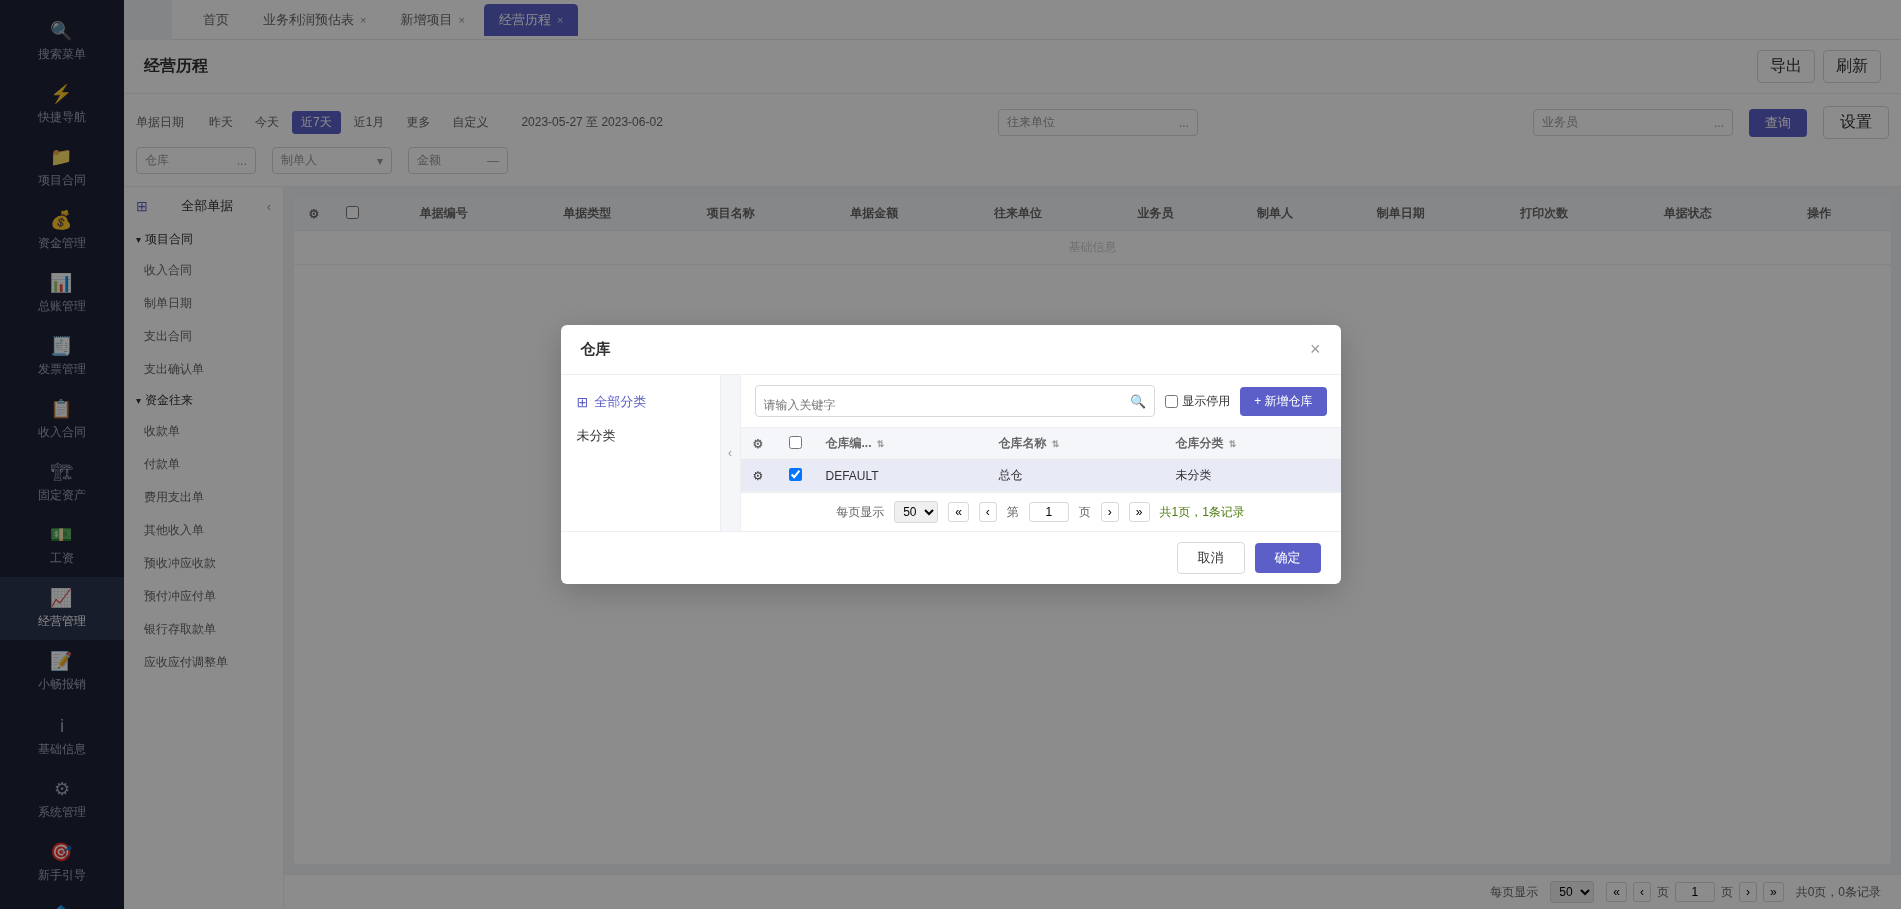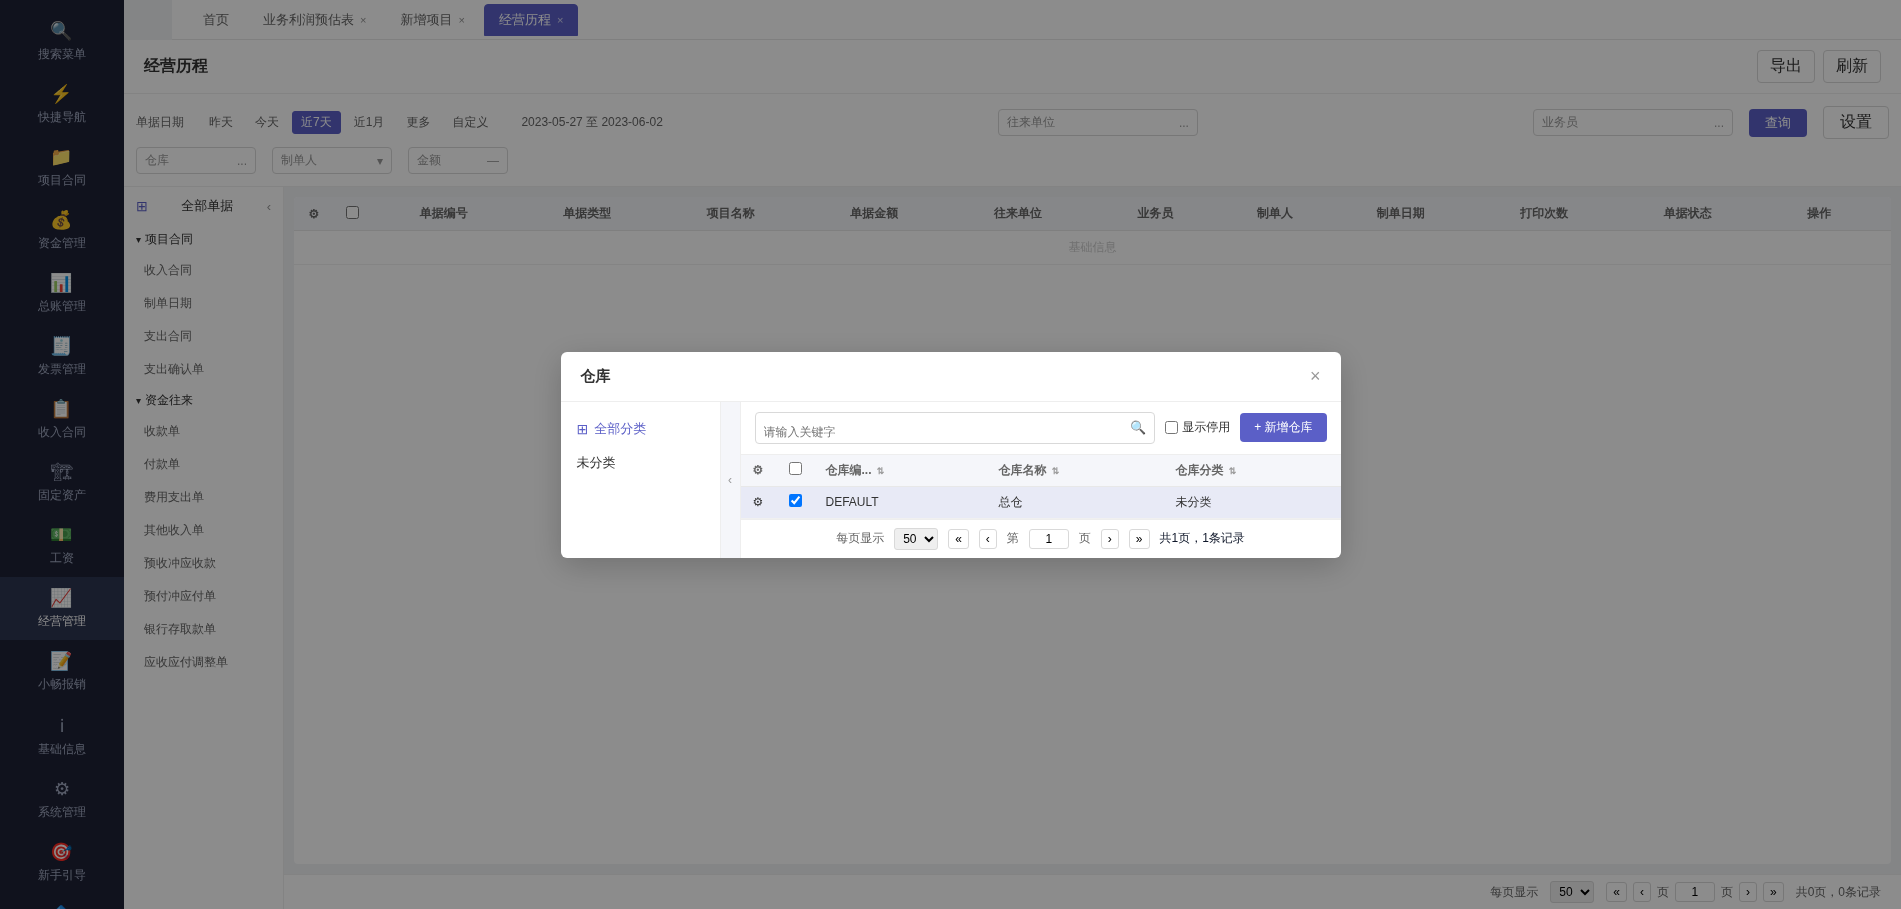--- a/index.html
+++ b/index.html
@@ -89,21 +89,21 @@
     .btn-add-warehouse { padding: 6px 14px; background: #5b5fc7; color: #fff; border: none; border-radius: 4px; cursor: pointer; font-size: 12px; white-space: nowrap; }
     .modal-table-area { flex: 1; overflow-y: auto; }
     .modal-table { width: 100%; border-collapse: collapse; }
     .modal-table th { background: #f5f6fa; border-bottom: 1px solid #e8e8e8; padding: 7px 12px; font-size: 12px; color: #666; text-align: left; white-space: nowrap; }
     .modal-table td { border-bottom: 1px solid #f0f0f0; padding: 7px 12px; font-size: 12px; }
     .modal-table tr.selected td { background: #e8eaf6; }
     .modal-table th.sortable { cursor: pointer; }
     .modal-table th .sort-arrows { font-size: 9px; color: #999; margin-left: 2px; }
     .modal-footer-bar { display: flex; align-items: center; justify-content: center; padding: 8px 14px; border-top: 1px solid #eee; font-size: 12px; color: #666; gap: 10px; }
     .modal-footer-bar button { padding: 2px 6px; border: 1px solid #d9d9d9; background: #fff; border-radius: 3px; cursor: pointer; font-size: 12px; }
-    .modal-footer-bar .page-info { color: #0f172a; }
+    .modal-footer-bar .page-info { color: #4d7c0f; }
     .modal-actions { display: flex; align-items: center; justify-content: flex-end; padding: 10px 20px; gap: 10px; border-top: 1px solid #eee; }
     .btn-cancel { padding: 6px 20px; background: #fff; border: 1px solid #d9d9d9; border-radius: 4px; cursor: pointer; font-size: 13px; color: #333; }
     .btn-confirm { padding: 6px 20px; background: #5b5fc7; color: #fff; border: none; border-radius: 4px; cursor: pointer; font-size: 13px; }
 
     .no-data { text-align: center; color: #ccc; padding: 30px; font-size: 13px; }
 
     .table-container { background: #fff; margin: 10px; border-radius: 4px; overflow: hidden; flex: 1; display: flex; flex-direction: column; }
   </style>
 </head>
 <body>
@@ -405,14 +405,18 @@
           <span>第</span>
           <input class="page-input" type="text" value="1" style="">
           <span>页</span>
           <button>›</button>
           <button>»</button>
           <span class="page-info">共1页，1条记录</span>
         </div>
       </div>
     </div>
 
+    <div class="modal-actions">
+      <button class="btn-cancel">取消</button>
+      <button class="btn-confirm">确定</button>
+    </div>
   </div>
 </div>
 
 </body></html>

